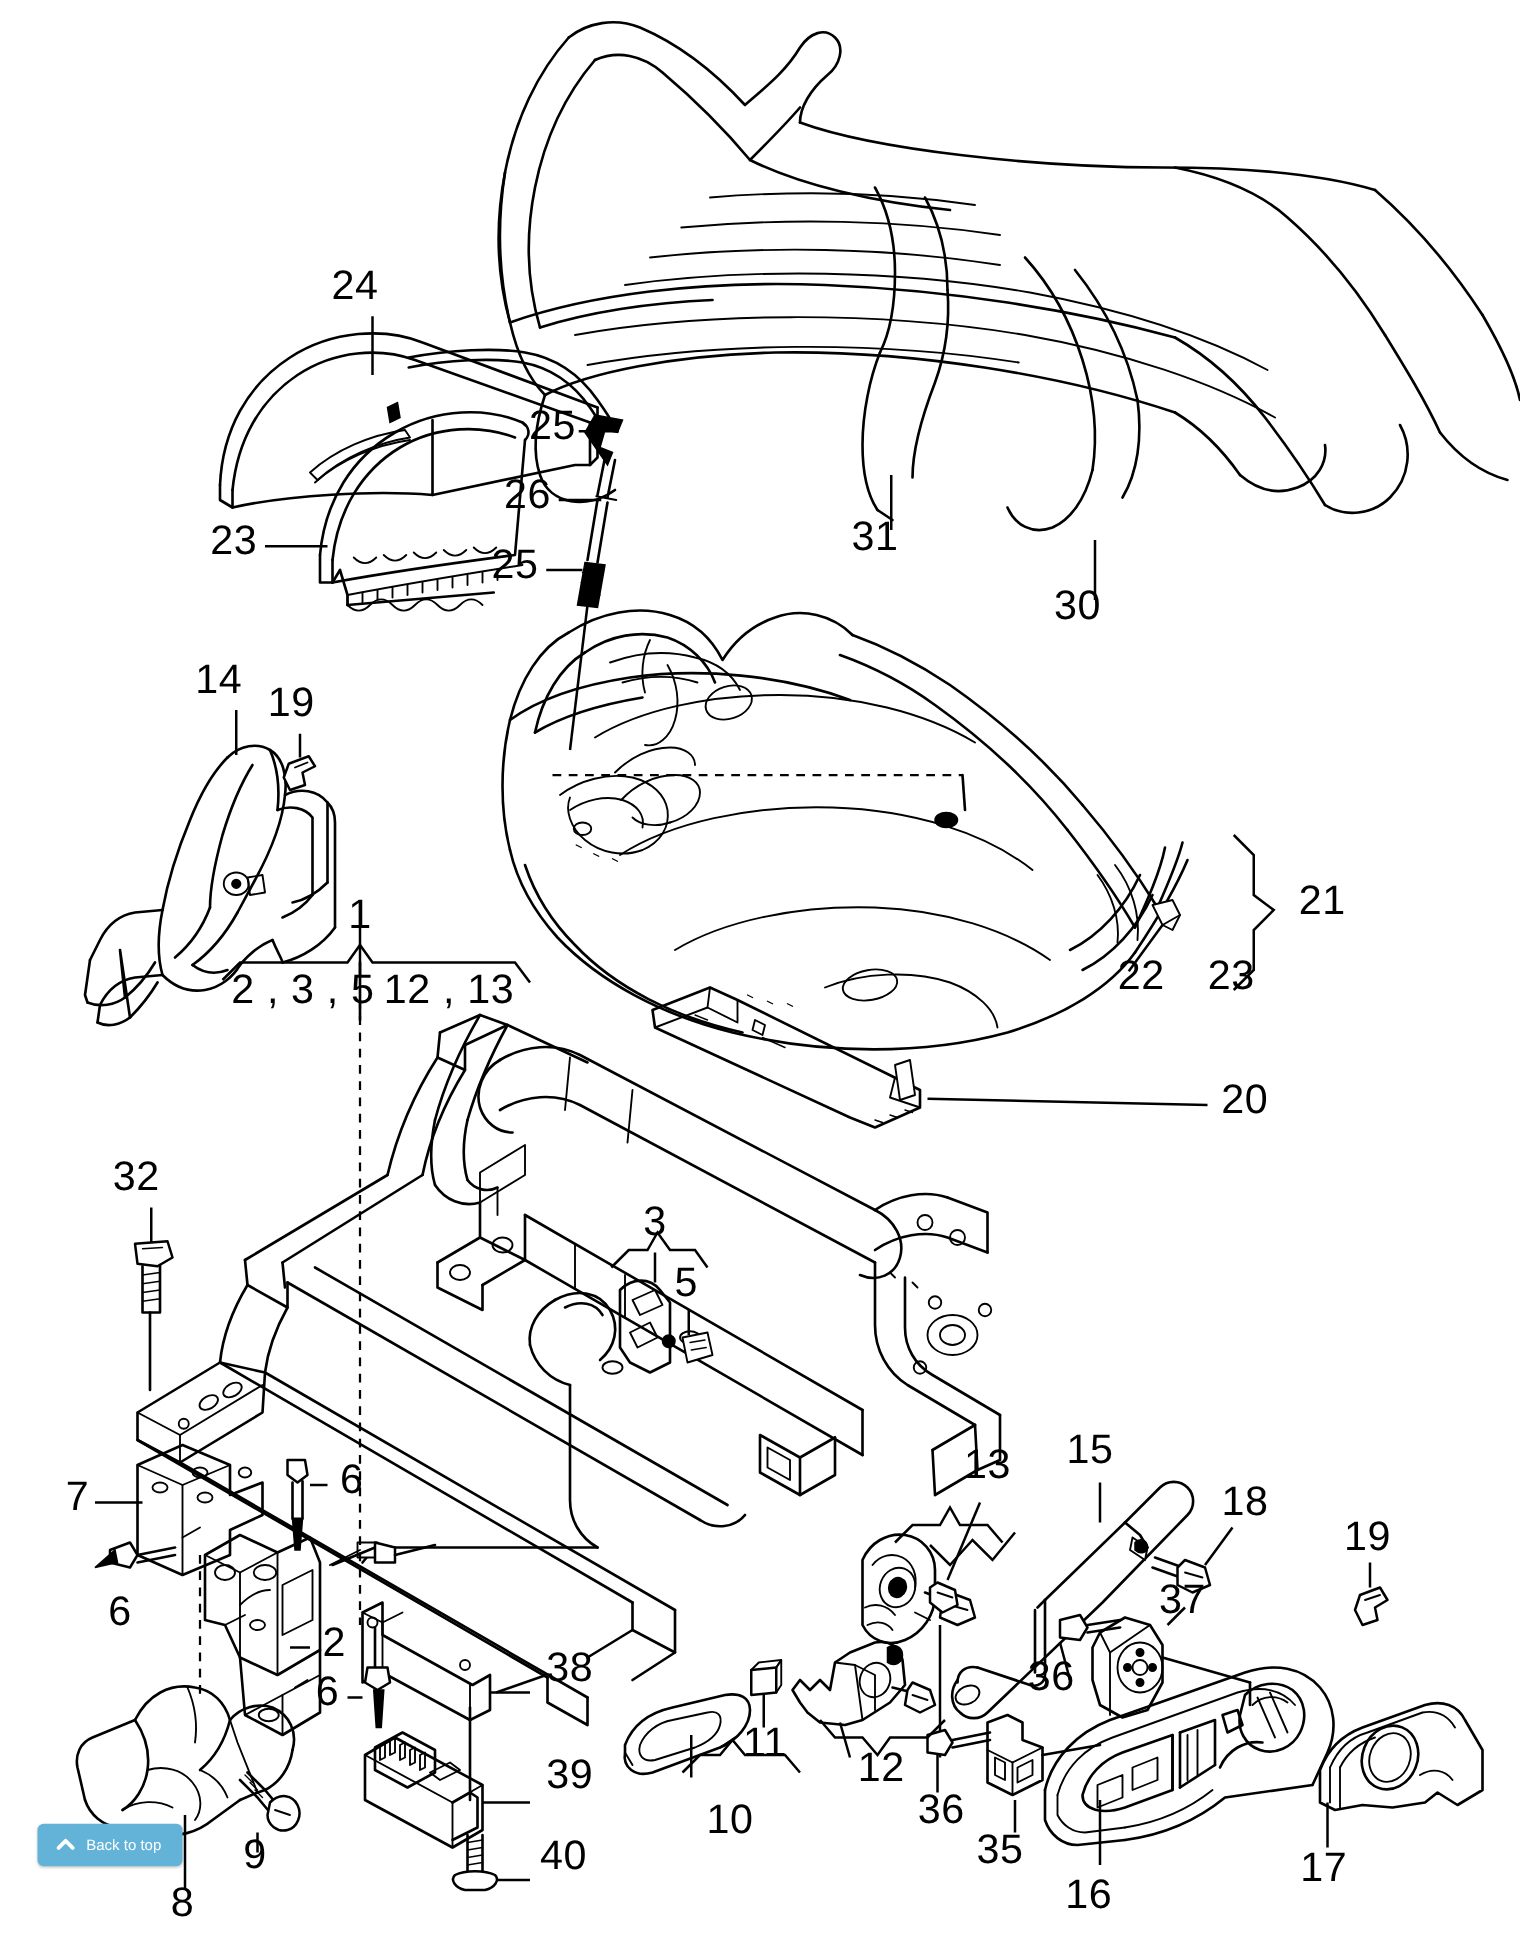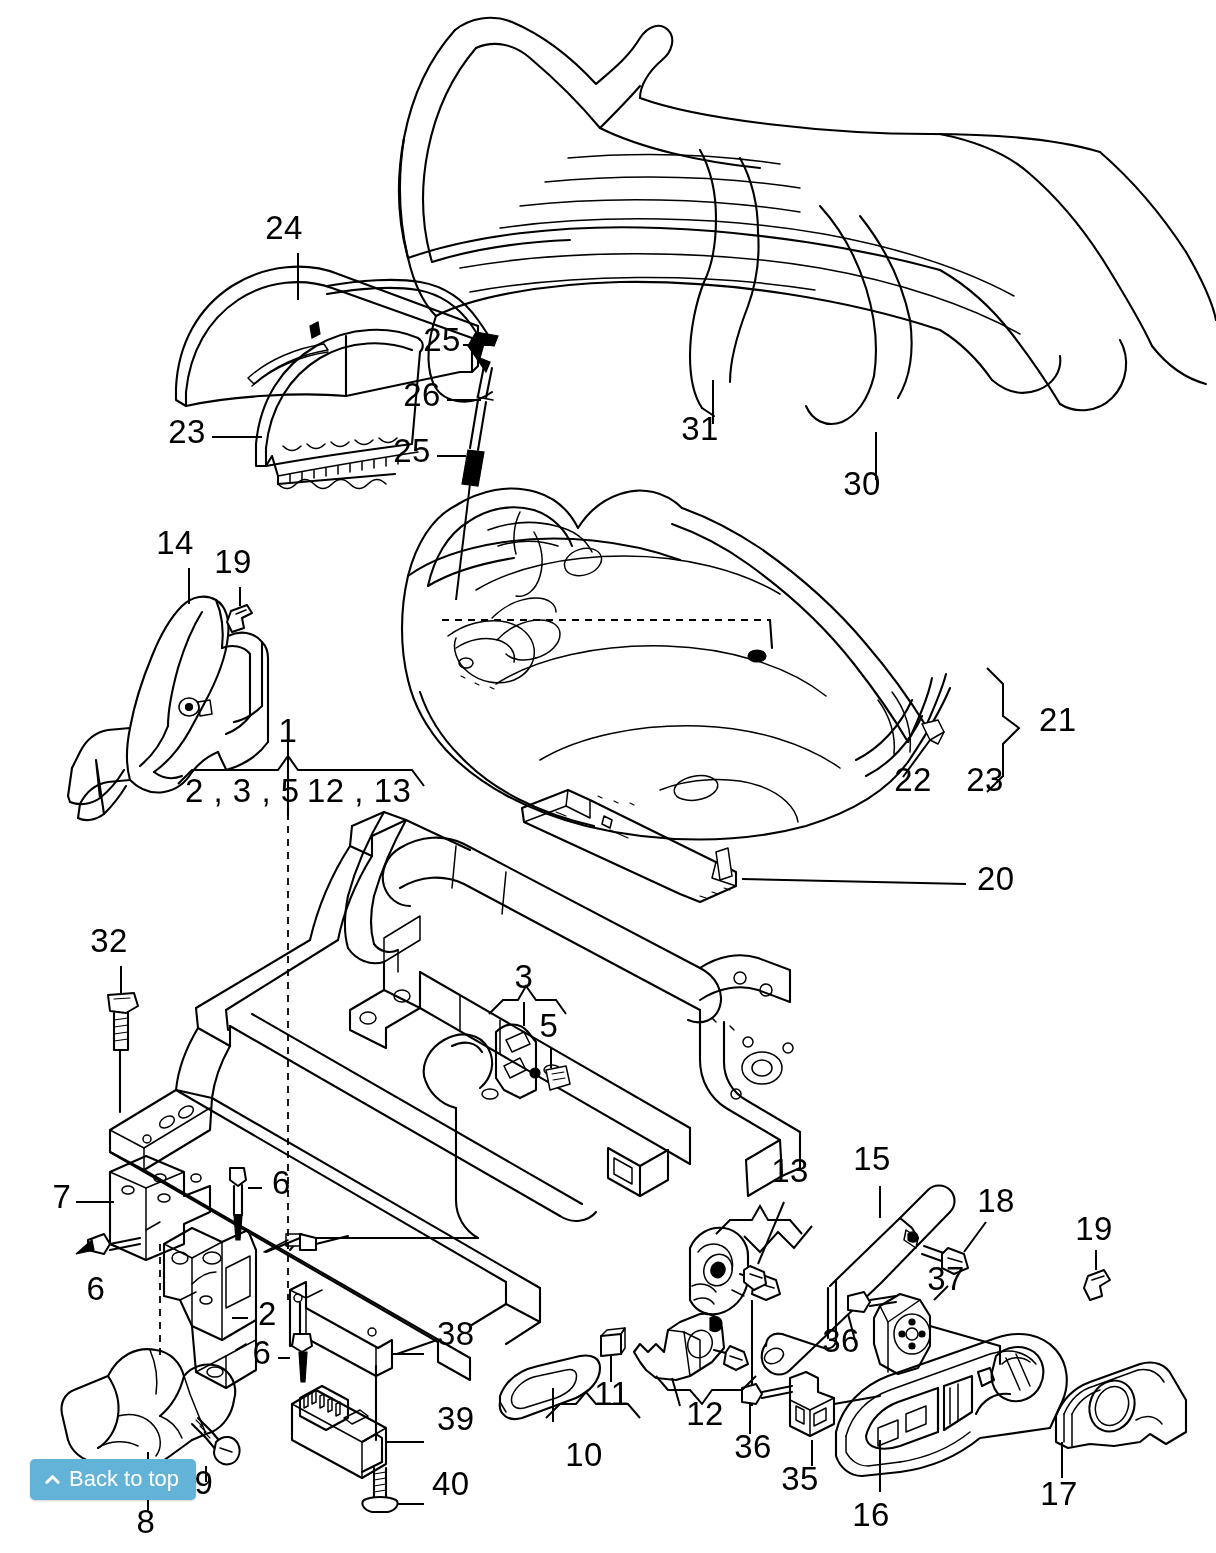--- a/index.html
+++ b/index.html
@@ -18,21 +18,21 @@
   .wht-thin{fill:#fff;stroke:#000;stroke-width:1.5;stroke-linejoin:round;}
   text.num{font-family:"Liberation Sans",sans-serif;font-size:33px;fill:#000;
            font-weight:400;letter-spacing:0.5px;}
 
   
   #backtotop{
     position:absolute;left:30px;top:1459px;
     display:flex;align-items:center;gap:9px;
     background:#63b3d8;color:#ffffff;
     padding:9px 17px 10px 15px;border-radius:5px;
-    font-size:22px;line-height:1;cursor:pointer;
+    font-size:12px;line-height:1;cursor:pointer;
     box-shadow:0 1px 2px rgba(0,0,0,.18);
     user-select:none;white-space:nowrap;
   }
   #backtotop .chev{display:inline-block;width:15px;height:15px;}
   #backtotop .chev svg{display:block;}
 </style>
 </head>
 <body style="background: rgb(255, 255, 255);">
 
 <div id="stage">

